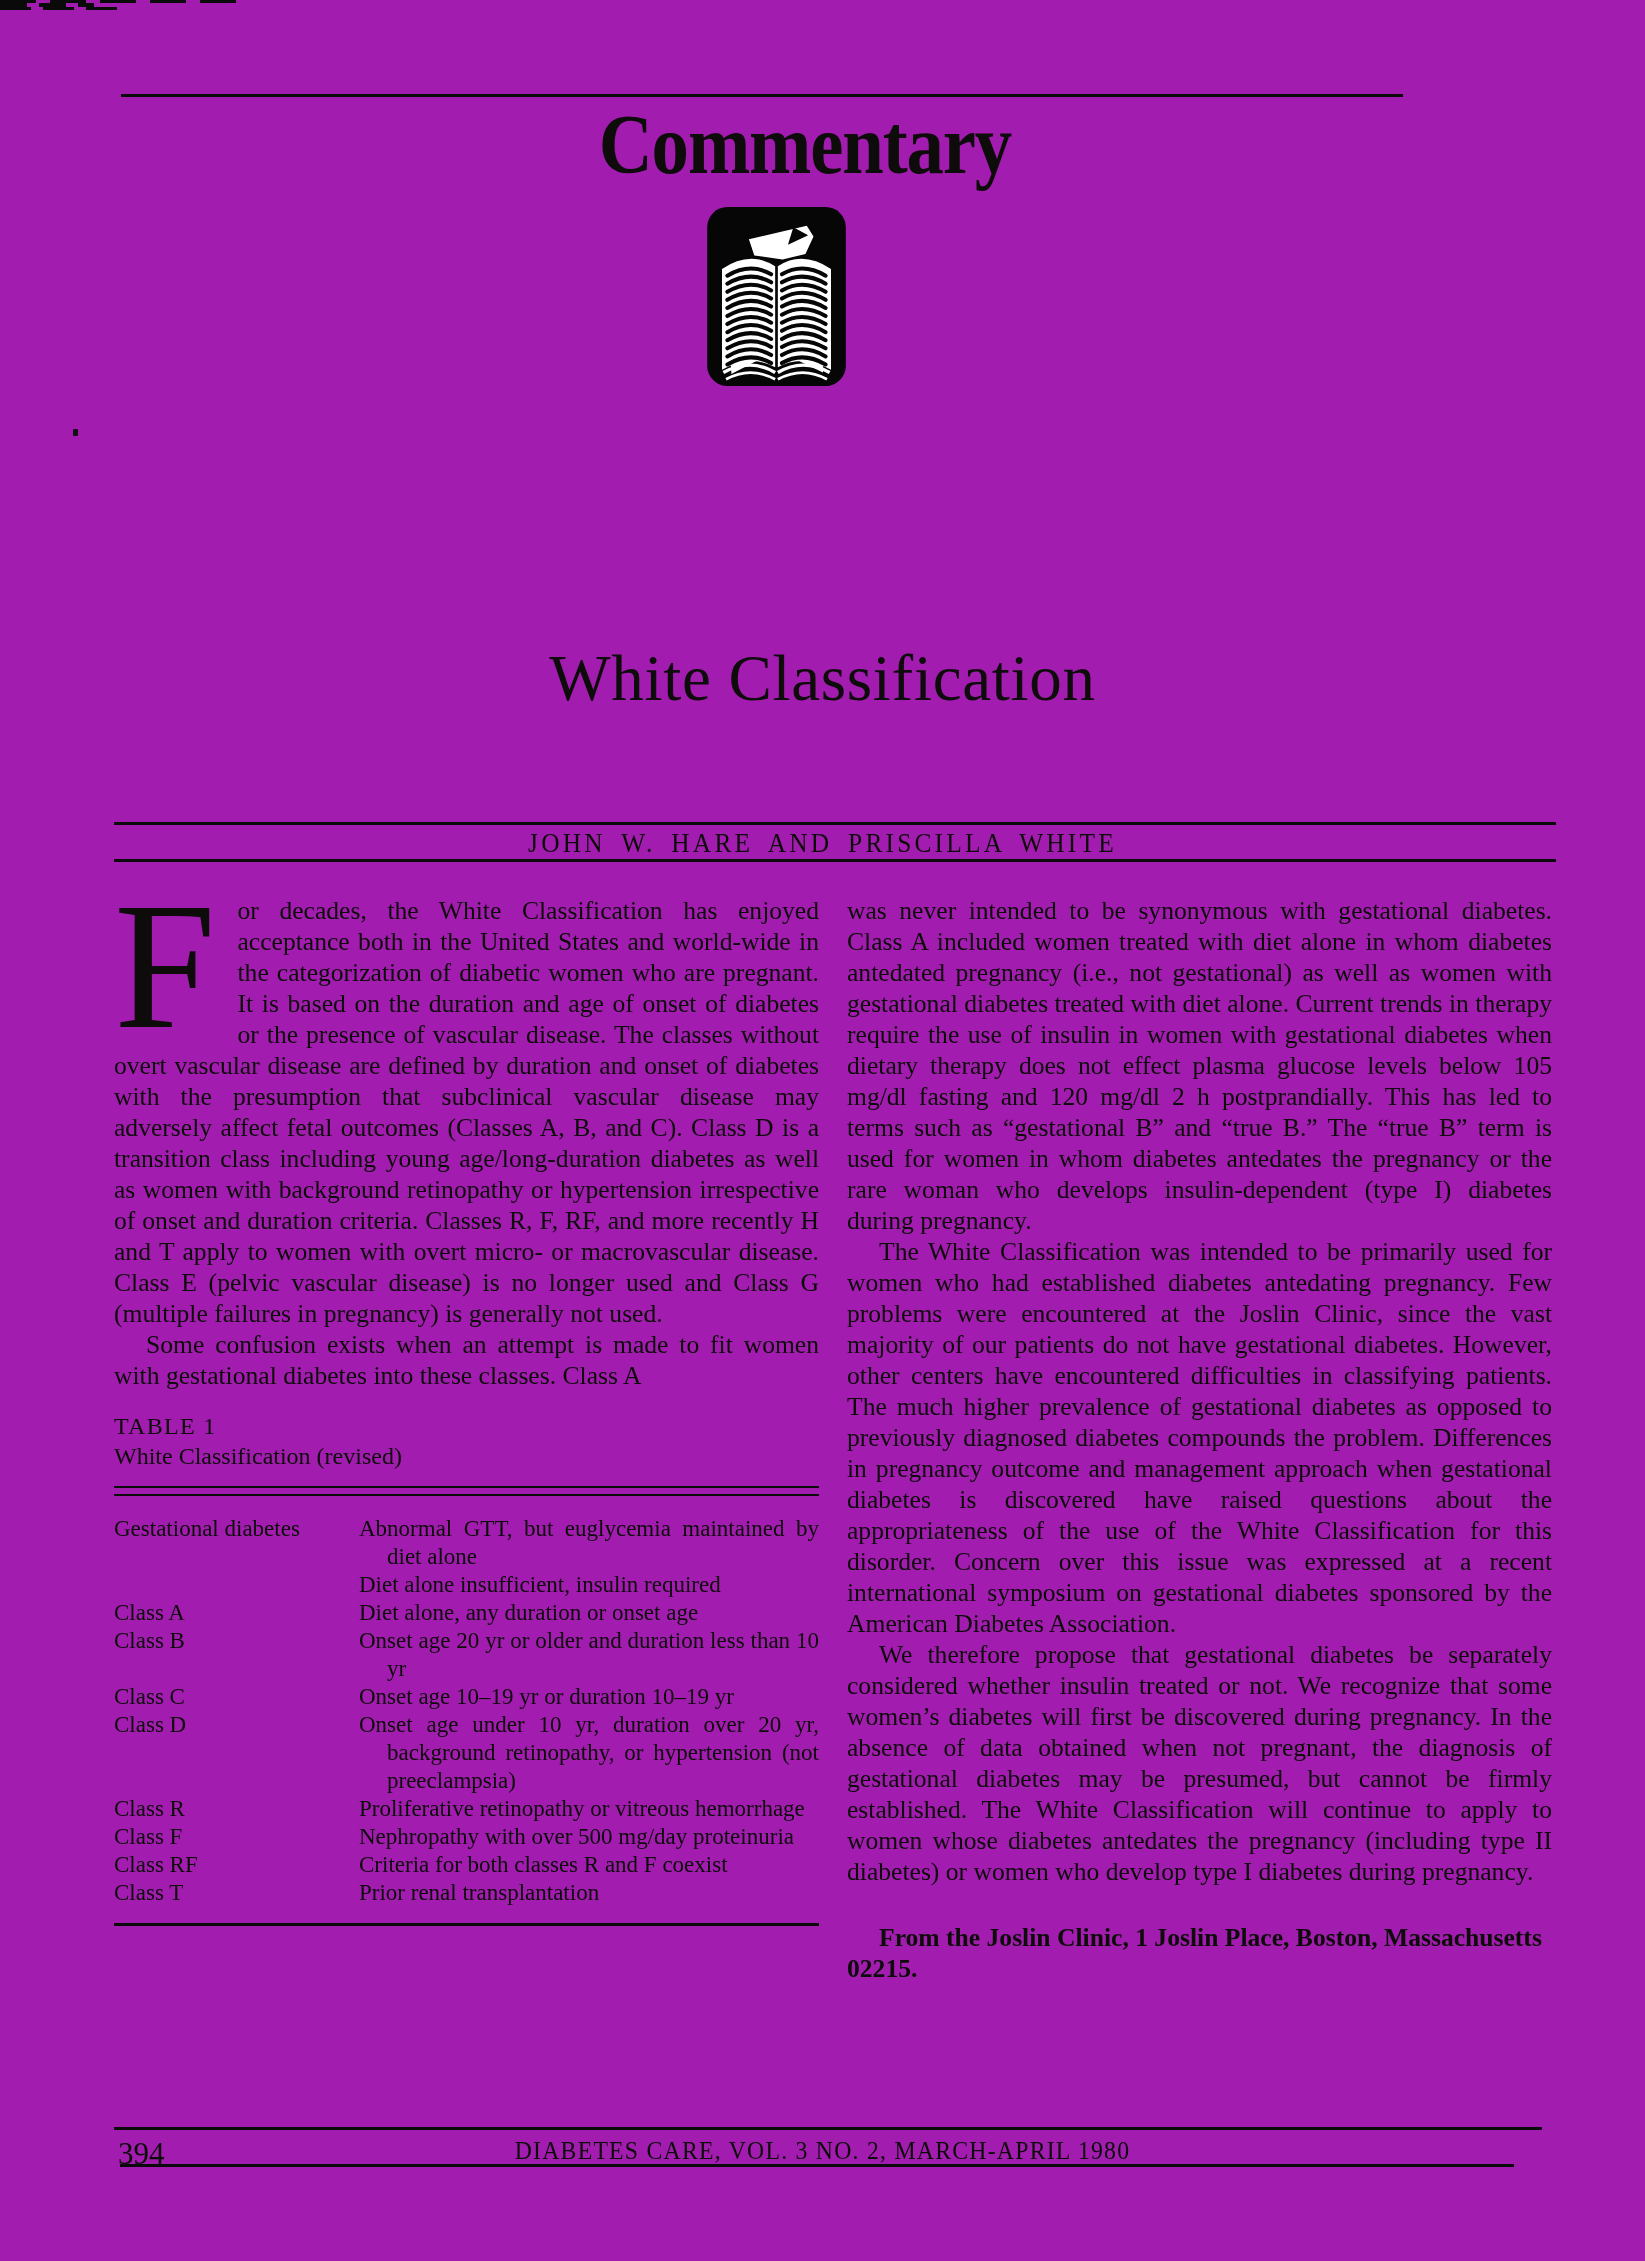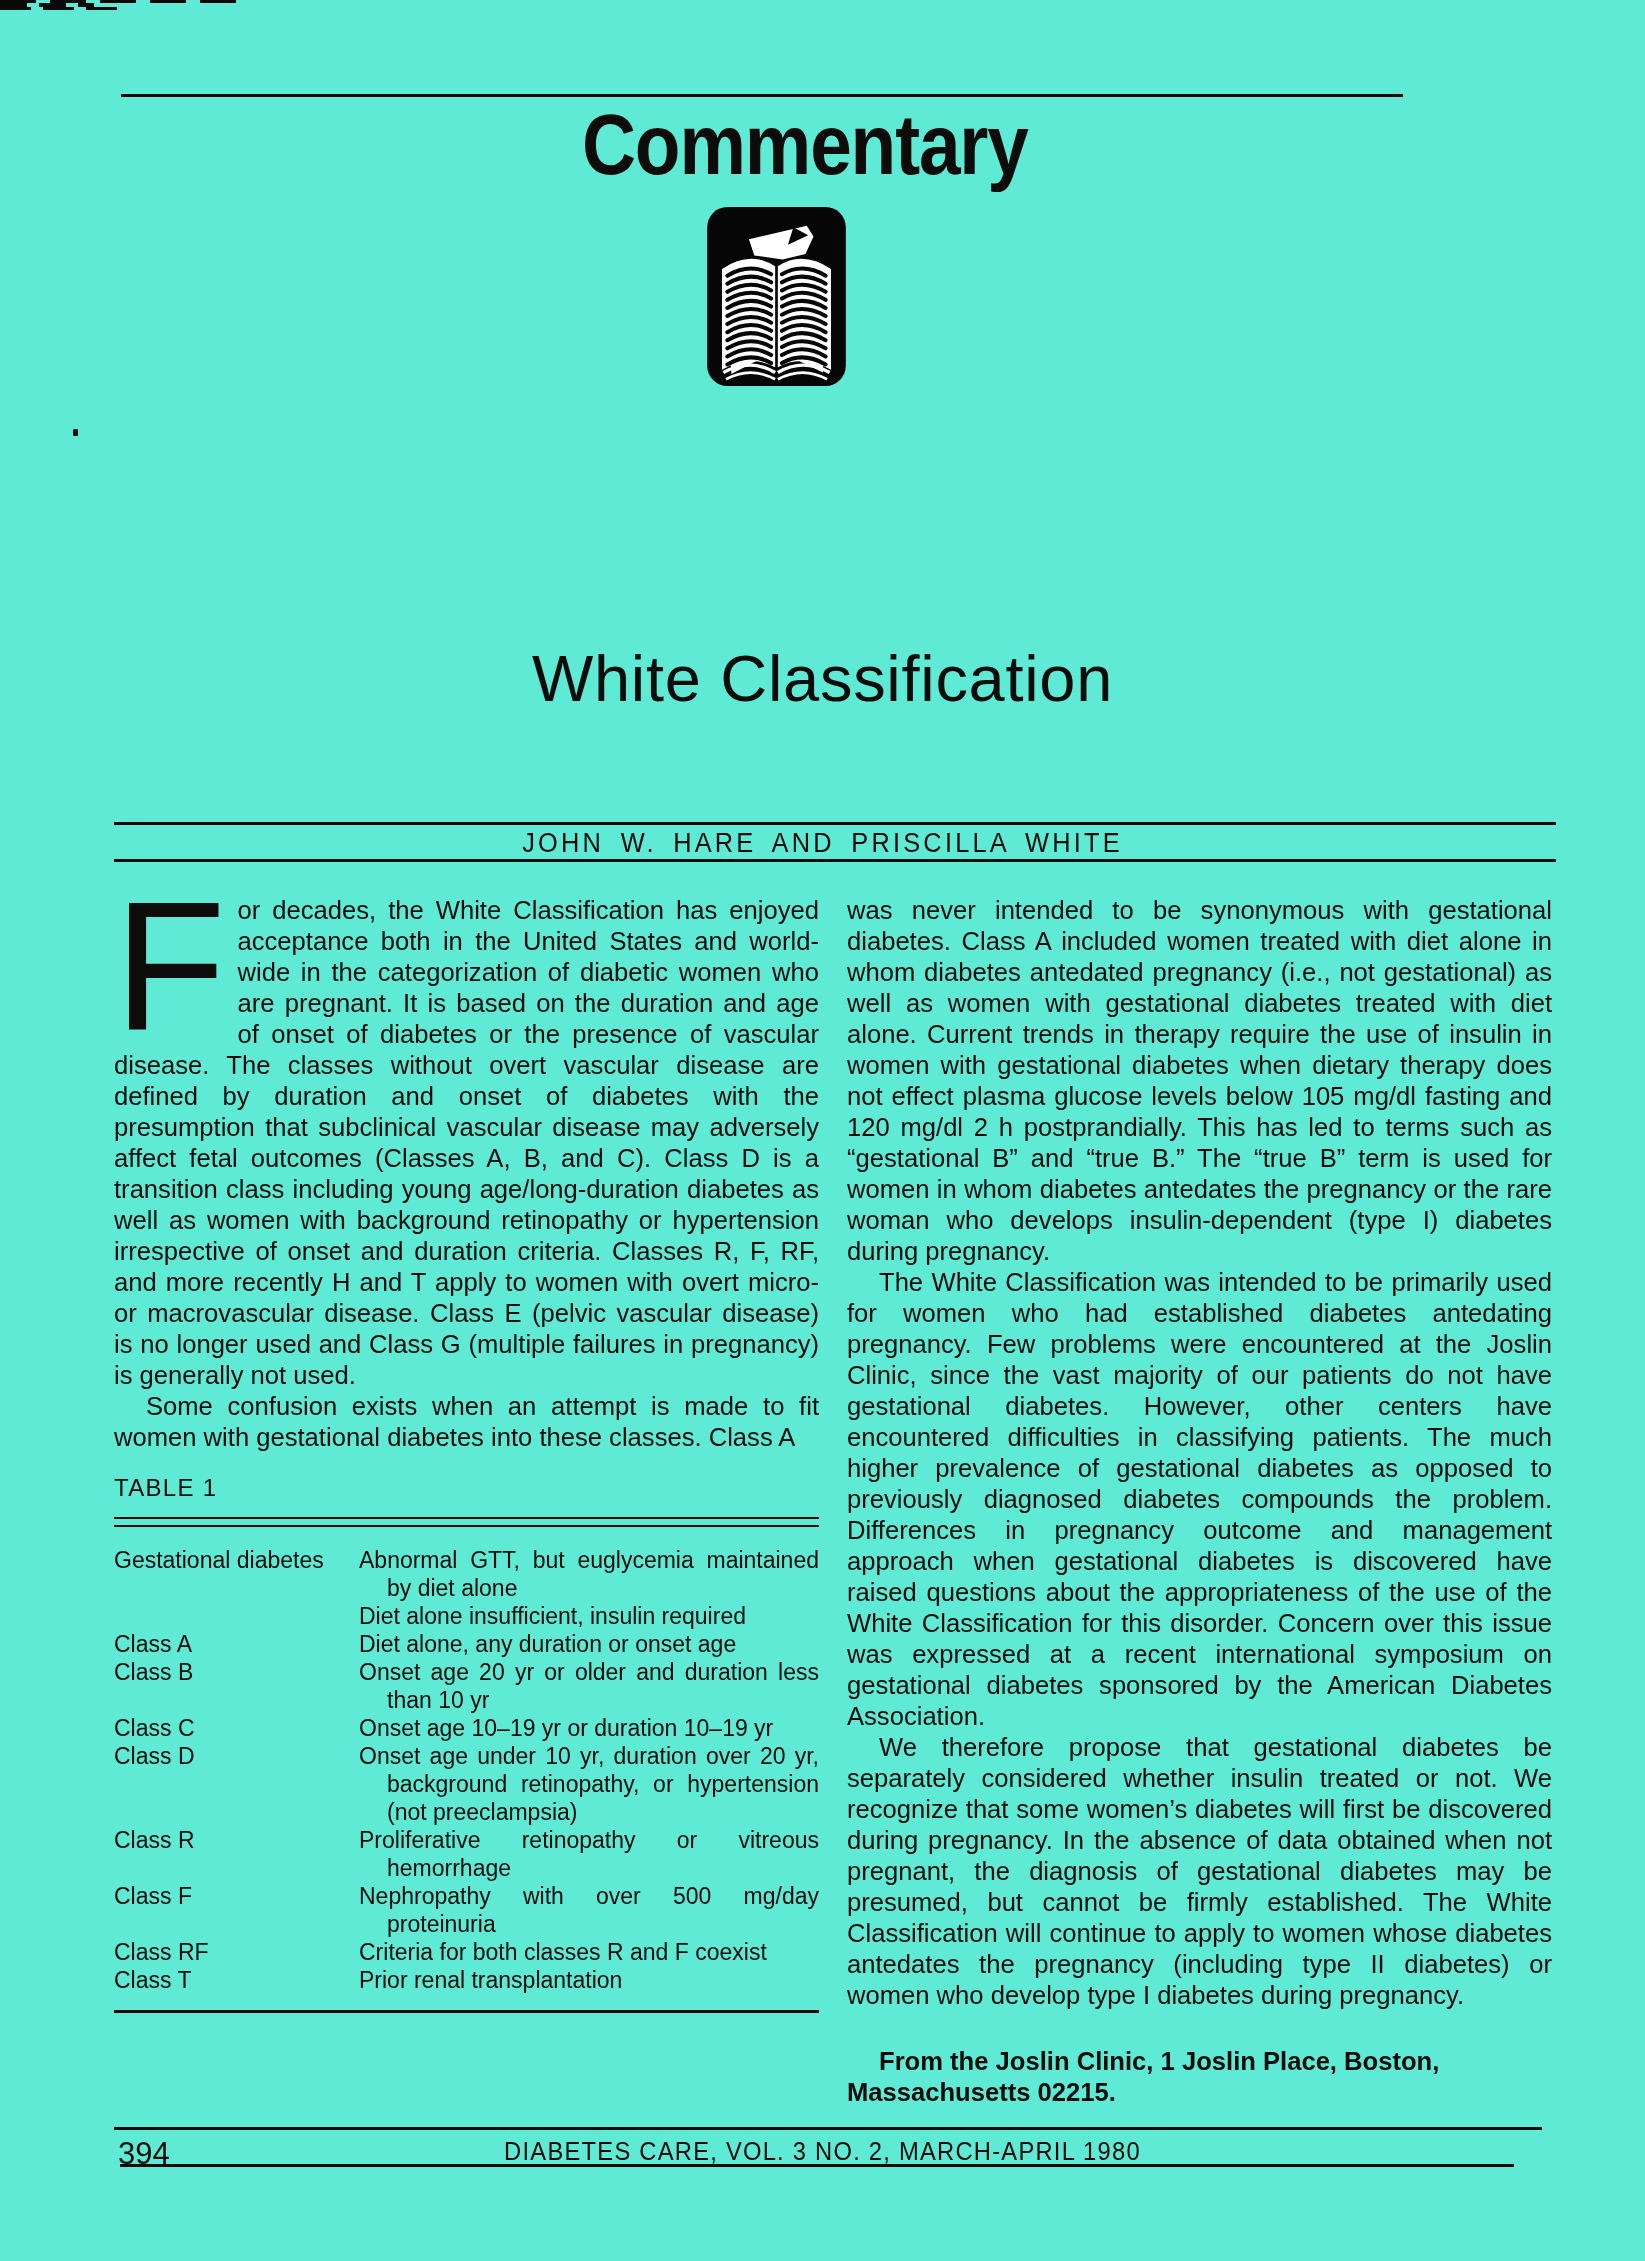--- a/index.html
+++ b/index.html
@@ -1,21 +1,21 @@
 <!DOCTYPE html>
 <html style="font-size:10.8px"><head>
 <meta charset="utf-8">
 <style>
   html,body { margin:0; padding:0; background:#888; }
   .page {
     position: relative;
     width: 1645px;
     height: 2261px;
-    background: #5eead4;
-    font-family: Liberation Sans, sans-serif;
+    background: #a21caf;
+    font-family: Liberation Serif, serif;
     color: #0d0c0a;
     overflow: hidden;
   }
 
   
   .hrule { position:absolute; background:#0a0a0a; height:3.4px; }
   .rule-top-main        { left:121px;  top:94px;  width:1282px; }
   .rule-top-dash        { left:1407px; top:94px;  width:236px; height:3.4px;
                           background: repeating-linear-gradient(90deg,#0a0a0a 0 36px, transparent 36px 50px); }
   .rule-byline-top      { left:114px;  top:822px; width:1442px; height:2.7px; }
@@ -154,20 +154,21 @@
   <div class="hrule rule-byline-top"></div>
   <div class="byline">JOHN W. HARE AND PRISCILLA WHITE</div>
   <div class="hrule rule-byline-bottom"></div>
 
   <div class="col col-left">
     <p class="para"><span class="dropcap-f">F</span><span>or decades, the White Classification has enjoyed acceptance both in the United States and world-wide in the categorization of diabetic women who are pregnant. It is based on the duration and age of onset of diabetes or the presence of vascular disease. The classes without overt vascular disease are defined by duration and onset of diabetes with the presumption that subclinical vascular disease may adversely affect fetal outcomes (Classes A, B, and C). Class D is a transition class including young age/long-duration diabetes as well as women with background retinopathy or hypertension irrespective of onset and duration criteria. Classes R, F, RF, and more recently H and T apply to women with overt micro- or macrovascular disease. Class E (pelvic vascular disease) is no longer used and Class G (multiple failures in pregnancy) is generally not used.</span></p>
     <p class="para indent">Some confusion exists when an attempt is made to fit women with gestational diabetes into these classes. Class A</p>
 
     <div class="table-block">
       <div class="table-label">TABLE 1</div>
+      <div class="table-caption">White Classification (revised)</div>
       <div class="table-toprule"></div>
       <div class="table-rows">
 
           <div class="trow">
             <div class="tterm">Gestational diabetes</div>
             <div class="tdef">Abnormal GTT, but euglycemia maintained by diet alone</div>
           </div>
 
           <div class="trow">
             <div class="tterm"></div>

